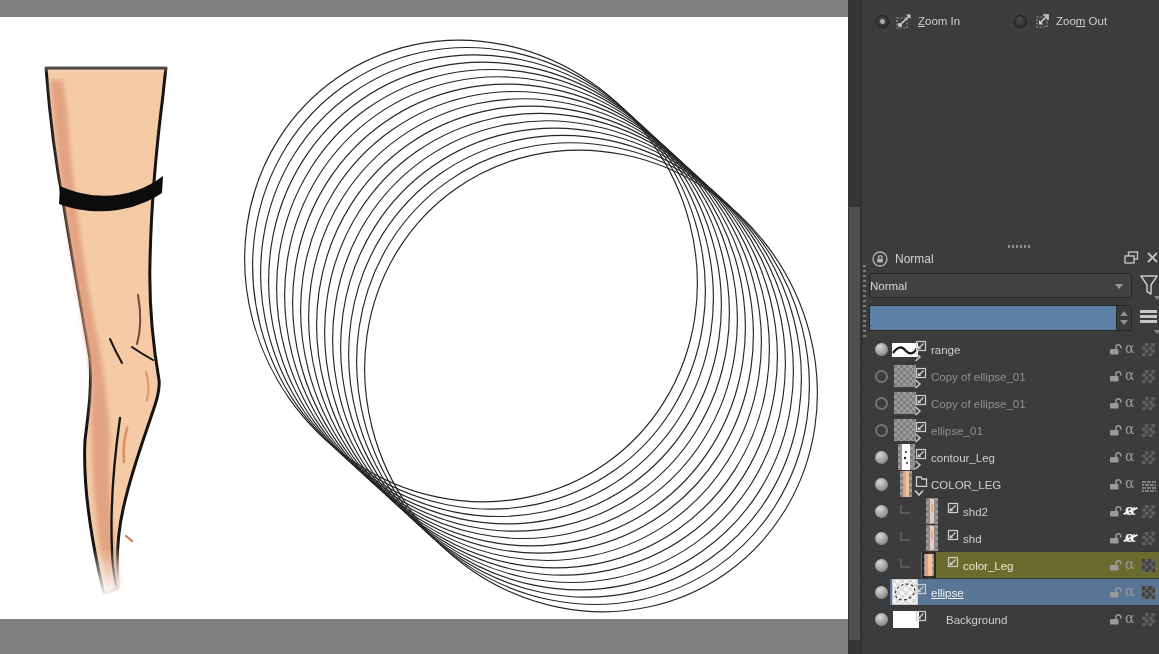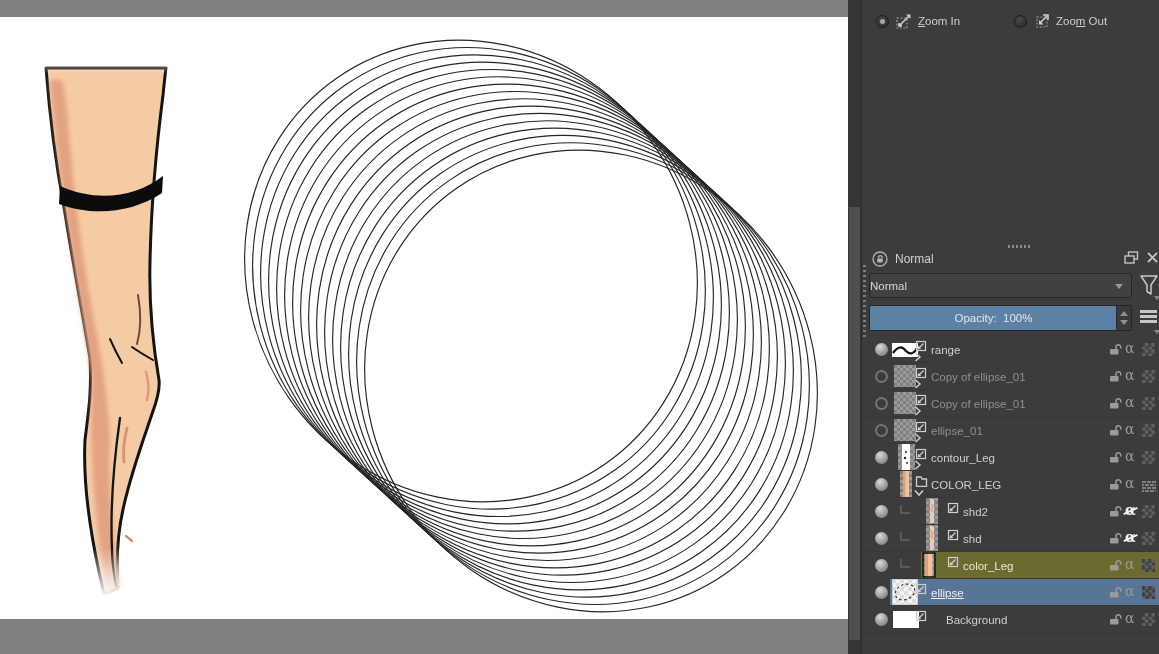--- a/index.html
+++ b/index.html
@@ -203,21 +203,20 @@
     <span>Normal</span>
     <div id="blend-caret"></div>
   </div>
   <svg id="filter-btn" viewBox="0 0 22 28">
     <path d="M3,4 L19,4 L13,13 L13,22 L9,19.5 L9,13 Z" fill="none" stroke="#c8c8c8" stroke-width="1.5" stroke-linejoin="round"></path>
   </svg>
   <div id="filter-caret"></div>
 
   <div id="opacity-bar">
     <div id="opacity-fill"></div>
-    <div id="opacity-text">Opacity:  100%</div>
     <div id="opacity-spin">
       <div class="up"></div>
       <div class="down"></div>
     </div>
   </div>
   <div id="menu-btn">
     <div class="bar" style="top:1px"></div>
     <div class="bar" style="top:6px"></div>
     <div class="bar" style="top:11px"></div>
   </div>

